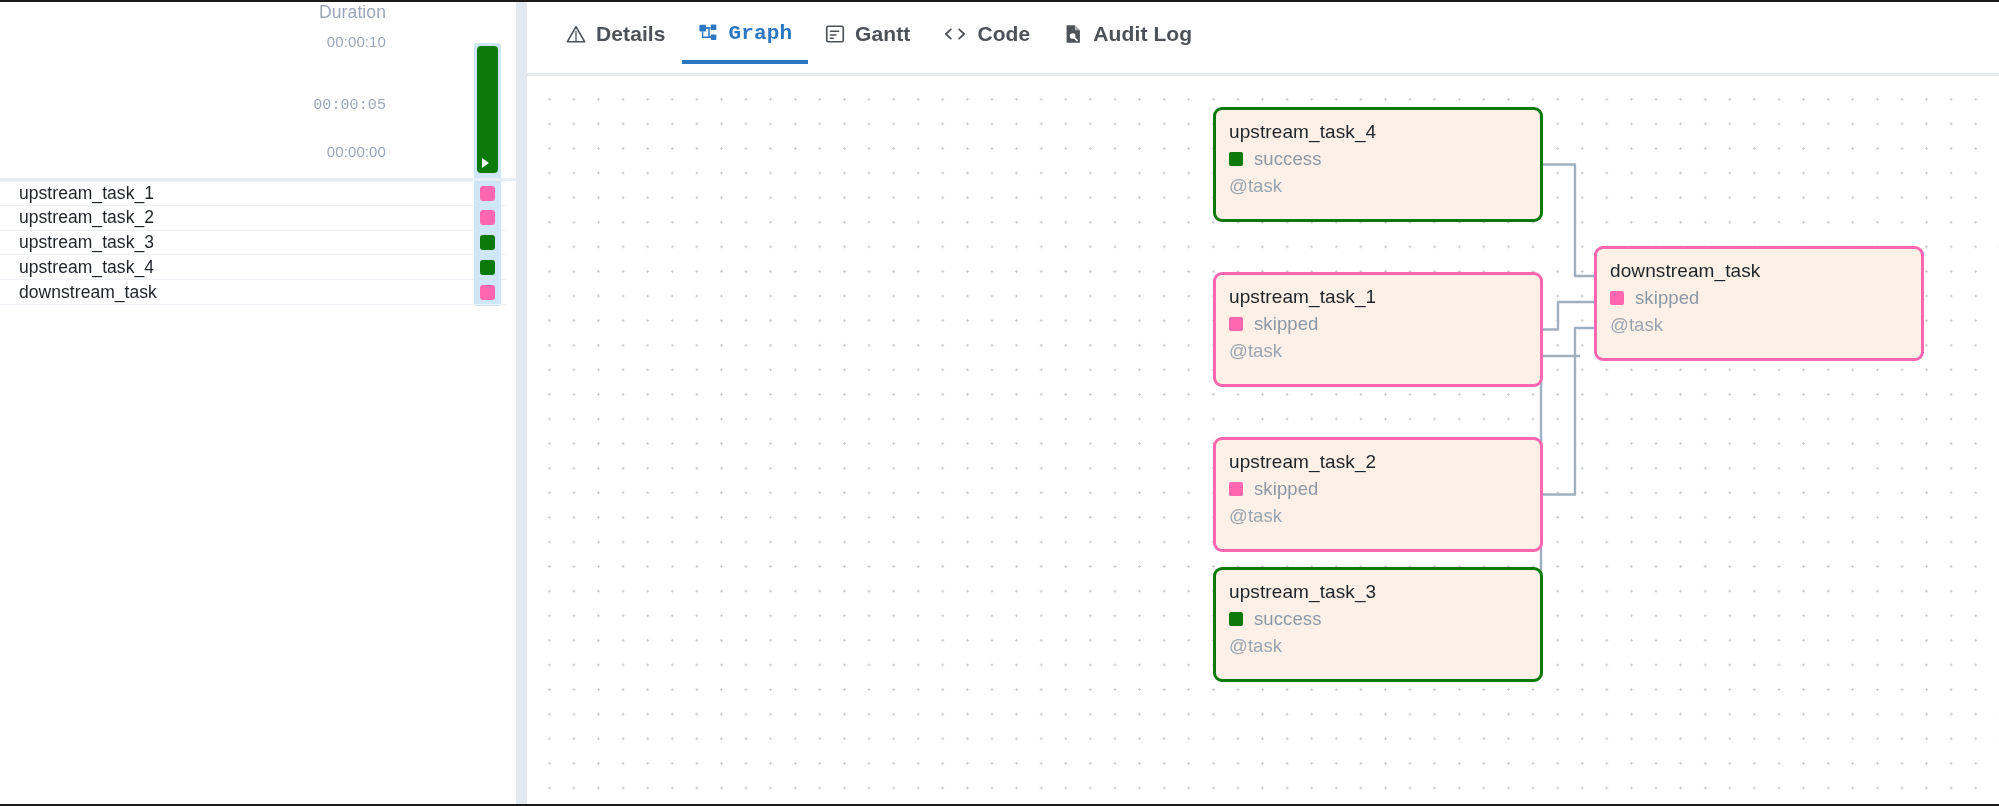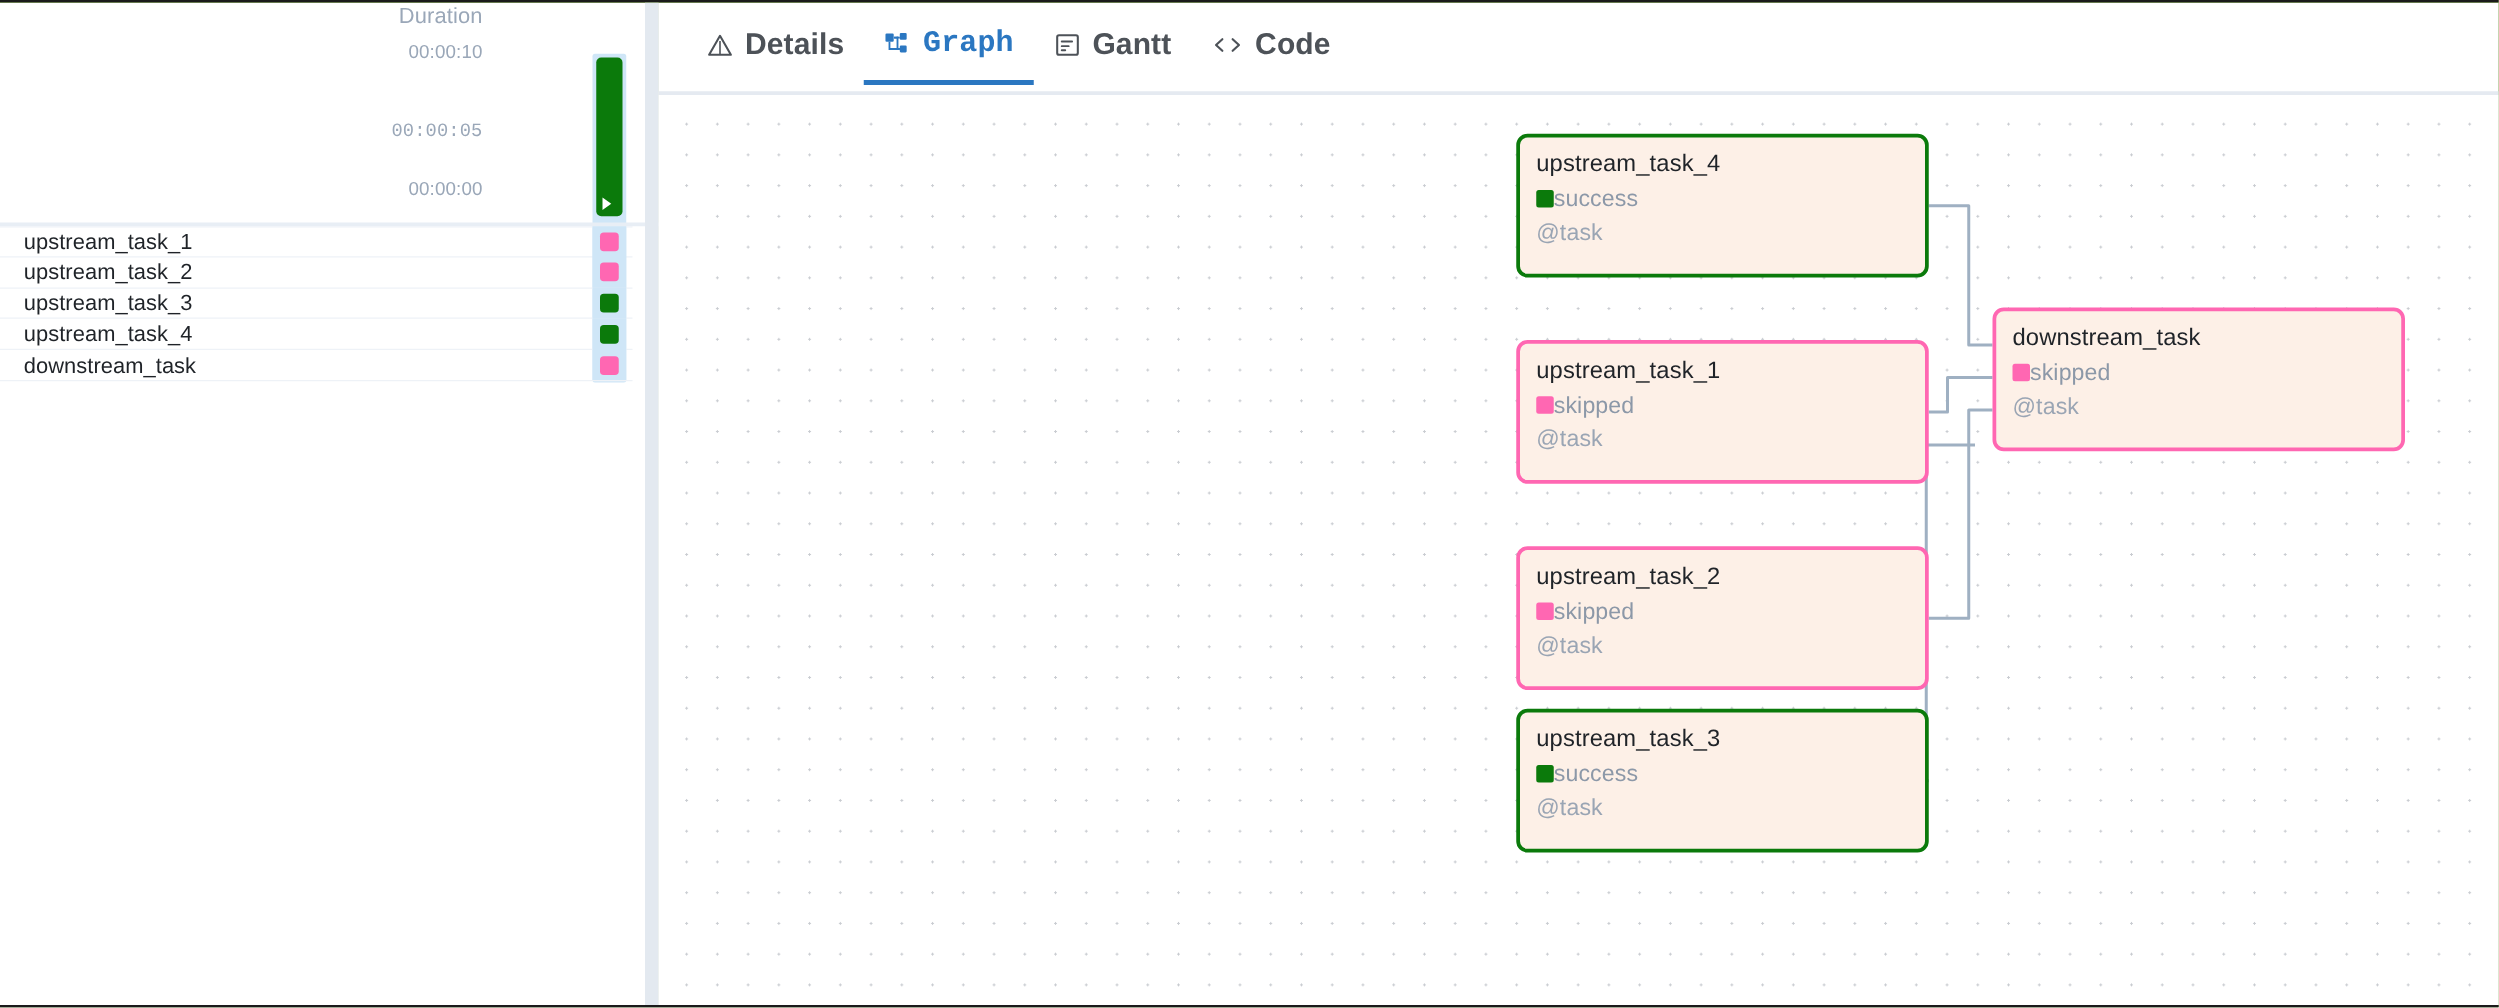--- a/index.html
+++ b/index.html
@@ -174,21 +174,21 @@
     align-items: flex-start;
     padding: 14px 0 0 22px;
     border-bottom: 3px solid #e5eaf1;
     box-sizing: border-box;
   }
   .tab {
     display: flex;
     align-items: center;
     gap: 9px;
     padding: 6px 16px 16px 16px;
-    font-size: 24px;
+    font-size: 21px;
     font-weight: bold;
     color: #4d5258;
     cursor: pointer;
     position: relative;
     white-space: nowrap;
     letter-spacing: .1px;
   }
   .tab.active { color: #2b77c1; font-family: Liberation Mono, monospace; }
   .tab.active::after {
     content: "";
@@ -230,21 +230,21 @@
   .node-title {
     font-size: 19px;
     color: #1f2328;
     white-space: nowrap;
     letter-spacing: .1px;
     line-height: 1.28;
   }
   .node-status {
     display: flex;
     align-items: center;
-    gap: 0;
+    gap: 11px;
     margin-top: 4px;
   }
   .node-dot {
     width: 14px;
     height: 14px;
     border-radius: 2px;
     flex: 0 0 14px;
   }
   .node-status-text {
     font-size: 18.5px;
@@ -351,20 +351,31 @@
           <span>Gantt</span>
         </div>
         <div class="tab">
           <span class="tab-ico">
             <svg width="26" height="22" viewBox="0 0 28 24" fill="none" stroke="#4d5258" stroke-width="1.9" stroke-linecap="round" stroke-linejoin="round">
               <path d="M9.5 7 L4 12 L9.5 17"></path>
               <path d="M18.5 7 L24 12 L18.5 17"></path>
             </svg>
           </span>
           <span>Code</span>
+        </div>
+        <div class="tab">
+          <span class="tab-ico">
+            <svg width="22" height="22" viewBox="0 0 24 24">
+              <path d="M5 2.5 H14 L19.5 8 V21.5 H5 Z" fill="#4d5258"></path>
+              <path d="M14 2.5 V8 H19.5 Z" fill="#ffffff" opacity="0.55"></path>
+              <circle cx="11.6" cy="14.2" r="3.1" fill="#ffffff"></circle>
+              <path d="M13.9 16.6 L16.4 19.1" stroke="#ffffff" stroke-width="1.9" stroke-linecap="round"></path>
+            </svg>
+          </span>
+          <span>Audit Log</span>
         </div>
       </div>
 
     <div class="canvas">
       <svg class="canvas-svg" id="edge-layer">
           <path d="M 1016 88.5 H 1048 V 200 H 1067" fill="none" stroke="#9fb0c2" stroke-width="2.4" stroke-linejoin="round"></path>
           <path d="M 1016 253.5 H 1031 V 226 H 1067" fill="none" stroke="#9fb0c2" stroke-width="2.4" stroke-linejoin="round"></path>
           <path d="M 1016 418.5 H 1048 V 252 H 1067" fill="none" stroke="#9fb0c2" stroke-width="2.4" stroke-linejoin="round"></path>
           <path d="M 1016 548.5 H 1014 V 280 H 1053" fill="none" stroke="#9fb0c2" stroke-width="2.4" stroke-linejoin="round"></path>
         </svg>

